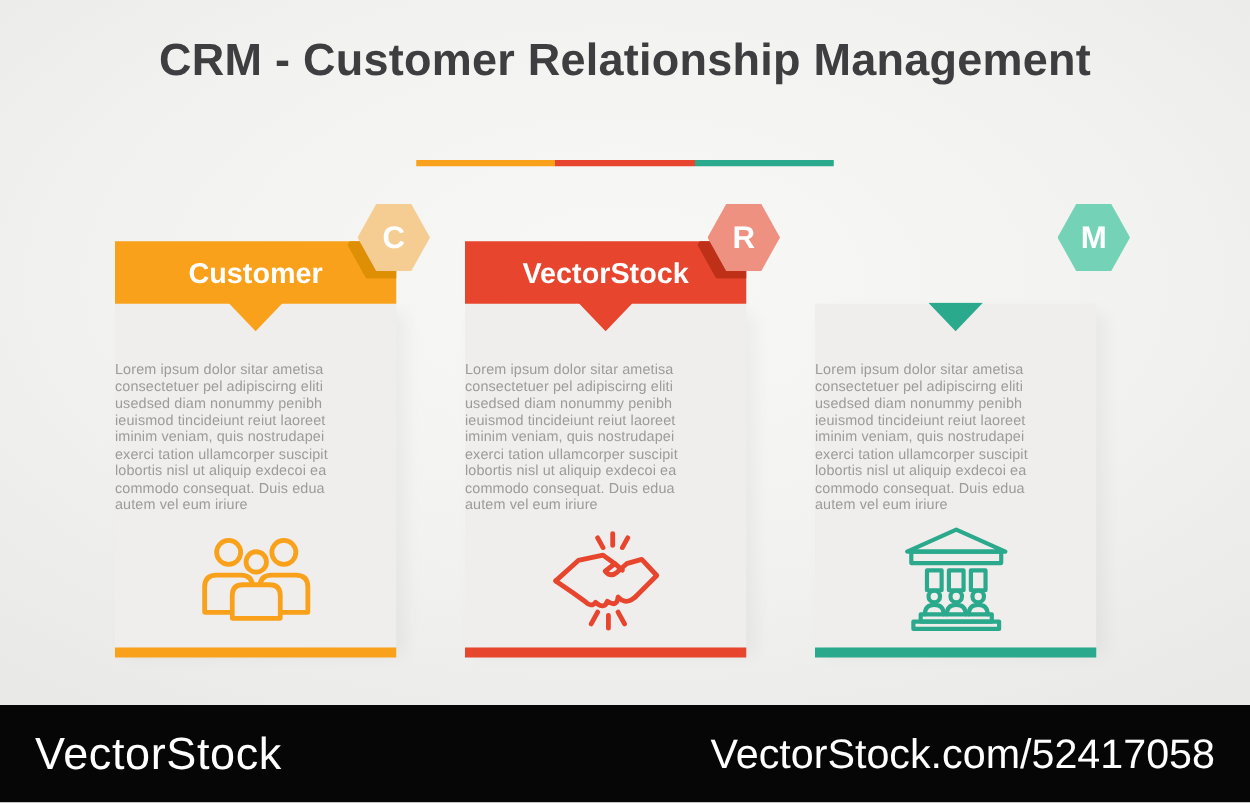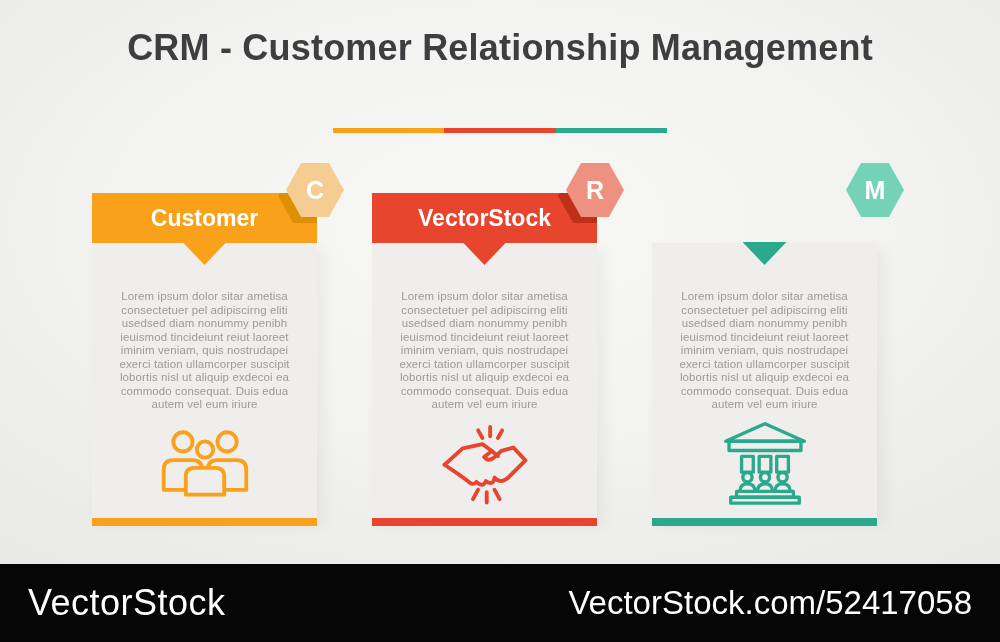--- a/index.html
+++ b/index.html
@@ -34,21 +34,21 @@
   .hex-badge{
     position:absolute;top:-30px;left:194px;width:58px;height:54px;z-index:3;
     text-align:center;line-height:54px;font-size:25px;font-weight:bold;color:#ffffff;
   }
   .hex-dark{position:absolute;top:-24px;left:186px;width:58px;height:54px;}
   .card-body{
     position:absolute;top:50px;left:0;width:225px;height:275px;
     background:#efeeec;box-shadow:7px 7px 14px rgba(0,0,0,0.05);
   }
   .body-text{
-    position:absolute;top:47px;left:0;width:100%;text-align:center;
+    position:absolute;top:47px;left:0;width:100%;text-align:left;
     font-size:11.5px;line-height:13.5px;letter-spacing:.1px;color:#9b9b9b;white-space:pre;
   }
   .icon-wrap{
     position:absolute;top:175px;left:0;width:100%;height:90px;
     display:flex;align-items:center;justify-content:center;
   }
   .icon-wrap svg{stroke:currentColor;fill:none;stroke-linejoin:round;stroke-linecap:round;}
   .card-footer{position:absolute;top:325px;left:0;width:225px;height:8px;}
   
   .wm-bar{

